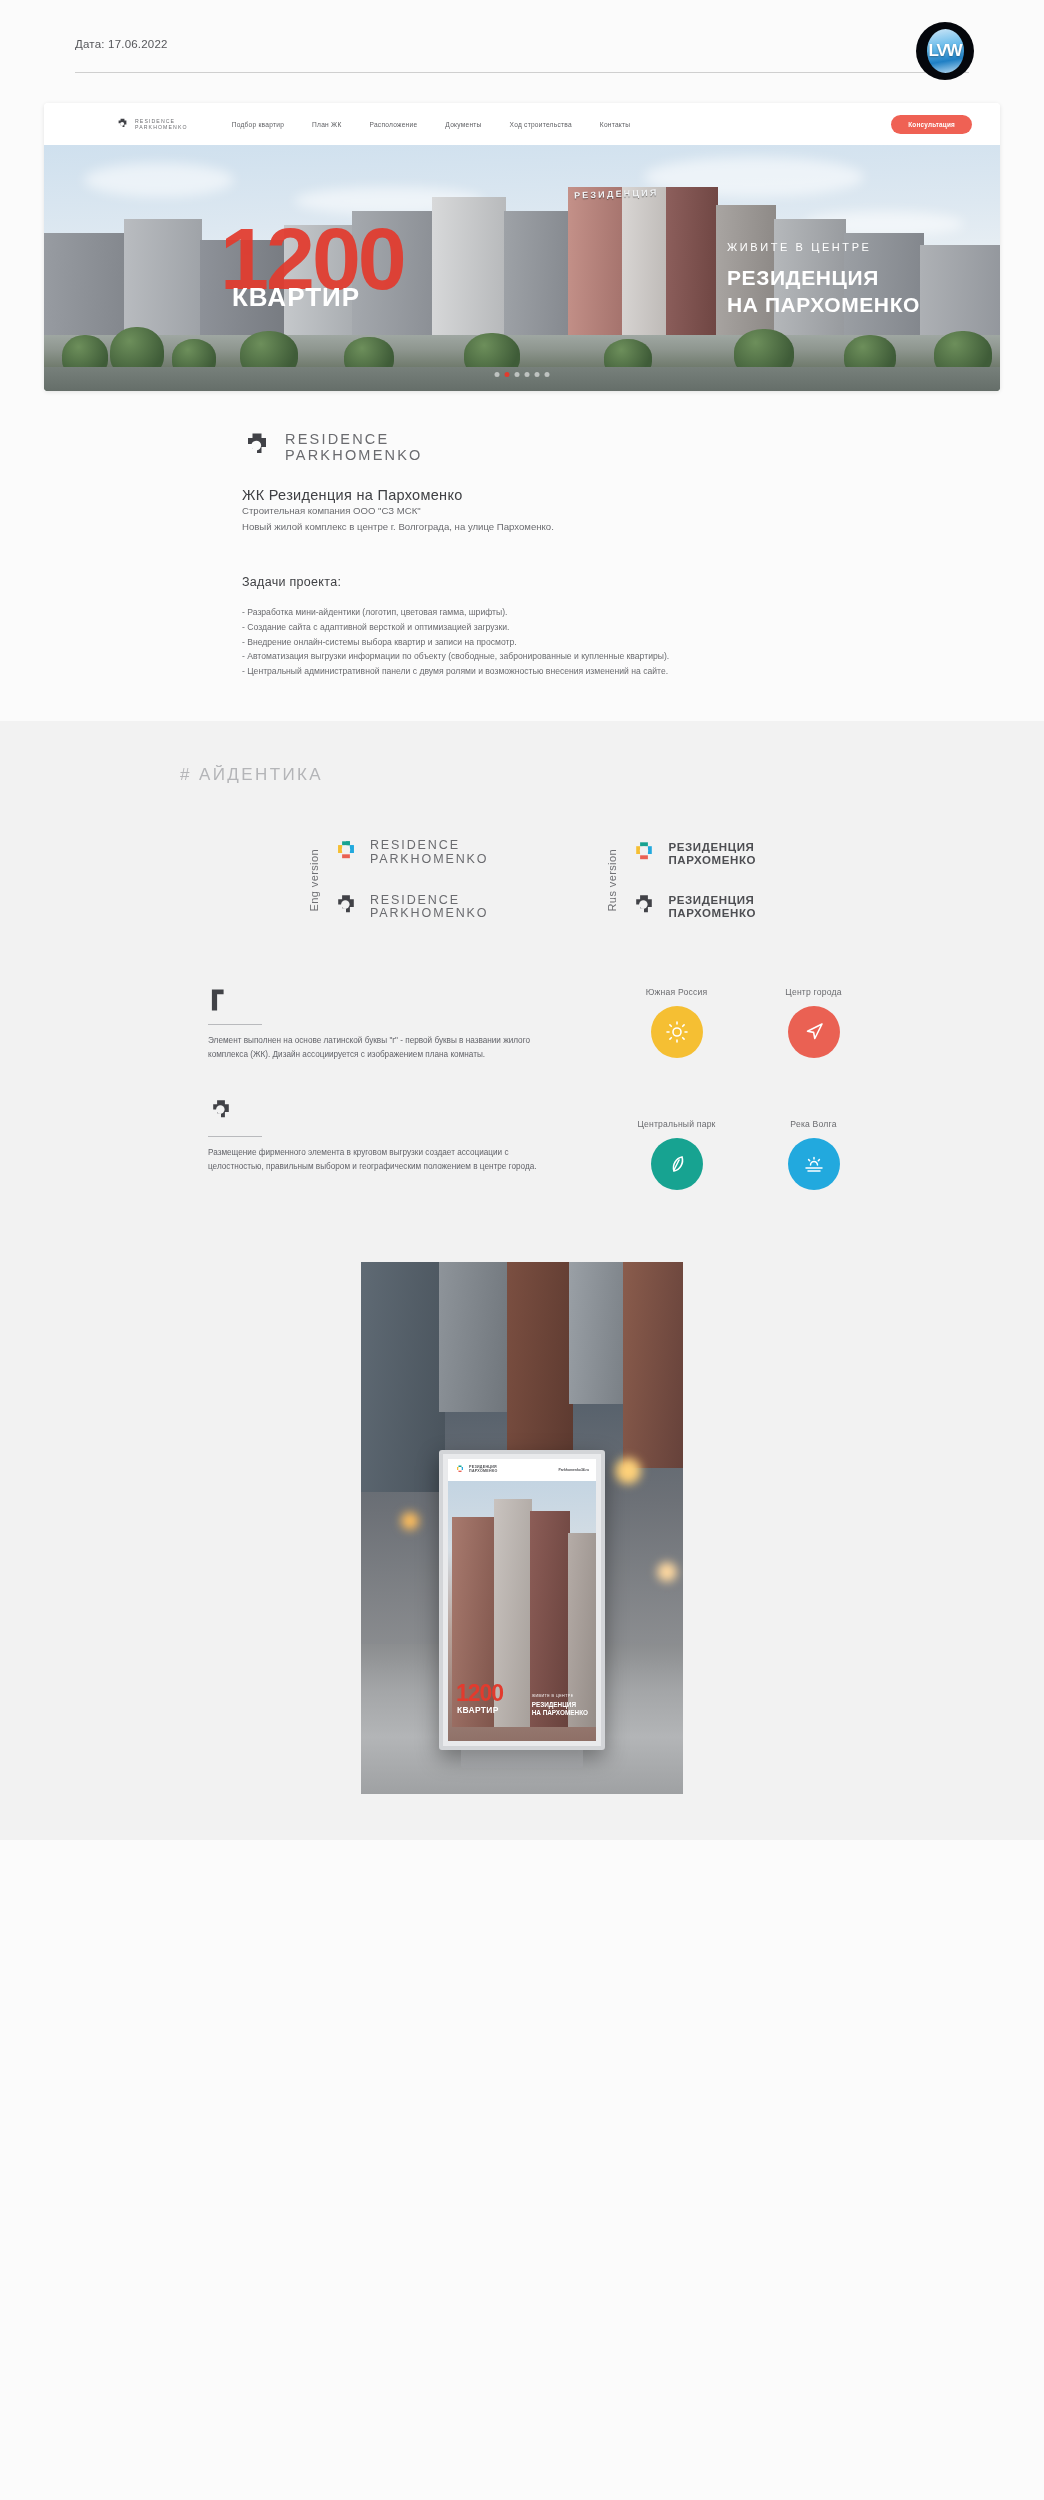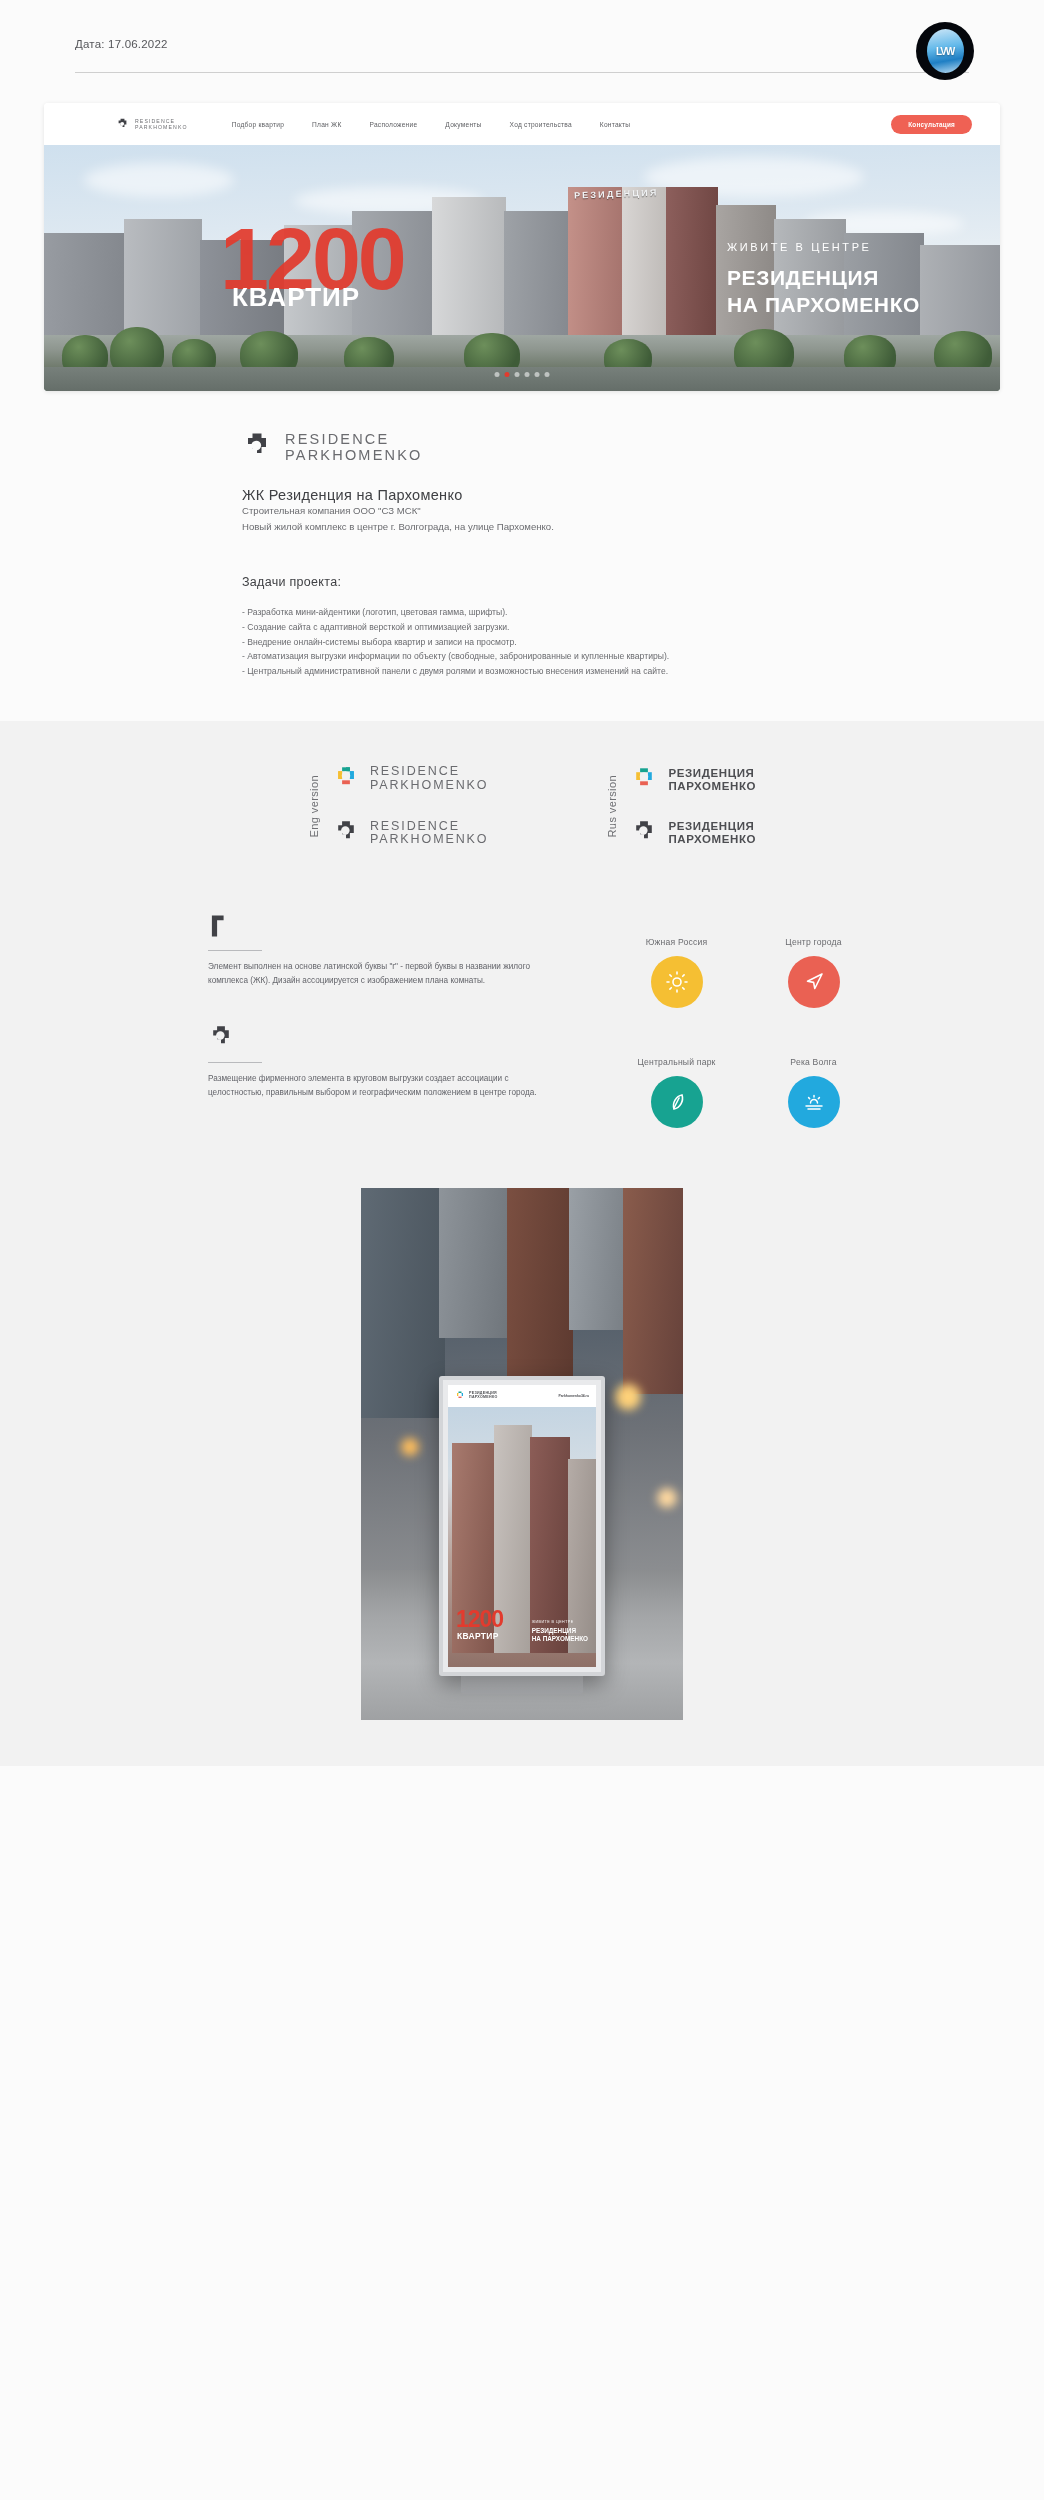--- a/index.html
+++ b/index.html
@@ -22,21 +22,21 @@
     background:#05070c; display:flex; align-items:center; justify-content:center;
     box-shadow:0 0 0 2px #05070c;
   }
   .agency-logo .inner {
     width:37px; height:44px; border-radius:50%;
     background:linear-gradient(170deg,#cfe7f7 0%,#63b9ea 42%,#1f7fc4 70%,#bfe0f5 100%);
     display:flex; align-items:center; justify-content:center;
     position:relative; overflow:hidden;
   }
   .agency-logo .mark {
-    font-size:10px; font-weight:bold; color:#ffffff; letter-spacing:-1.2px;
+    font-size:17px; font-weight:bold; color:#ffffff; letter-spacing:-1.2px;
     font-family:"Liberation Sans", sans-serif; position:relative; z-index:2;
     text-shadow:0 1px 2px rgba(0,0,0,.35);
   }
   .meta-rule { margin:22px 75px 0 75px; height:1px; background:#cfcfcf; }
 
   
   .site-mock {
     margin:30px 44px 0 44px; width:956px; background:#fff;
     border-radius:4px; overflow:hidden;
     box-shadow:0 1px 4px rgba(0,0,0,.10);
@@ -135,21 +135,21 @@
   .logo-words.ru span { font-weight:bold; letter-spacing:.6px; font-size:11.5px; color:#4d4e52; }
 
   
   .explain-zone { display:flex; justify-content:center; gap:66px; margin-top:66px; padding-left:30px; }
   .explain-col { width:350px; }
   .explain-block { margin-bottom:36px; }
   .explain-glyph { width:26px; height:26px; margin-bottom:7px; }
   .explain-rule { width:54px; height:1px; background:#b9babd; margin-bottom:9px; }
   .explain-text { font-size:8.2px; color:#63646a; line-height:1.74; }
 
-  .cards { display:grid; grid-template-columns:repeat(2,105px); gap:40px 32px;margin-top:24px; }
+  .cards { display:grid; grid-template-columns:repeat(2,105px); gap:40px 32px; }
   .card { text-align:center; }
   .card-label { font-size:8.6px; color:#6a6b6f; margin-bottom:9px; letter-spacing:.2px; }
   .card-circle {
     width:52px; height:52px; border-radius:50%; margin:0 auto;
     display:flex; align-items:center; justify-content:center;
   }
   .card-circle svg { display:block; }
 
   
   .photo-wrap { display:flex; justify-content:center; margin-top:52px; }
@@ -328,20 +328,21 @@
         <div class="task">- Разработка мини-айдентики (логотип, цветовая гамма, шрифты).</div>
         <div class="task">- Создание сайта с адаптивной версткой и оптимизацией загрузки.</div>
         <div class="task">- Внедрение онлайн-системы выбора квартир и записи на просмотр.</div>
         <div class="task">- Автоматизация выгрузки информации по объекту (свободные, забронированные и купленные квартиры).</div>
         <div class="task">- Центральный административной панели с двумя ролями и возможностью внесения изменений на сайте.</div>
       </div>
     </div>
   </div>
 
   <div class="identity">
+    <div class="identity-head"># АЙДЕНТИКА</div>
 
     <div class="logo-grid">
 
       <div class="logo-col">
         <div class="vlabel">Eng version</div>
         <div class="logo-stack">
           <div class="logo-unit">
             <svg class="lm" viewBox="0 0 40 40">
               <path d="M14 2h12v6h-6v-6z" fill="#17a391"></path>
               <path d="M26 8h6v12h-6z" fill="#22a9de"></path>

